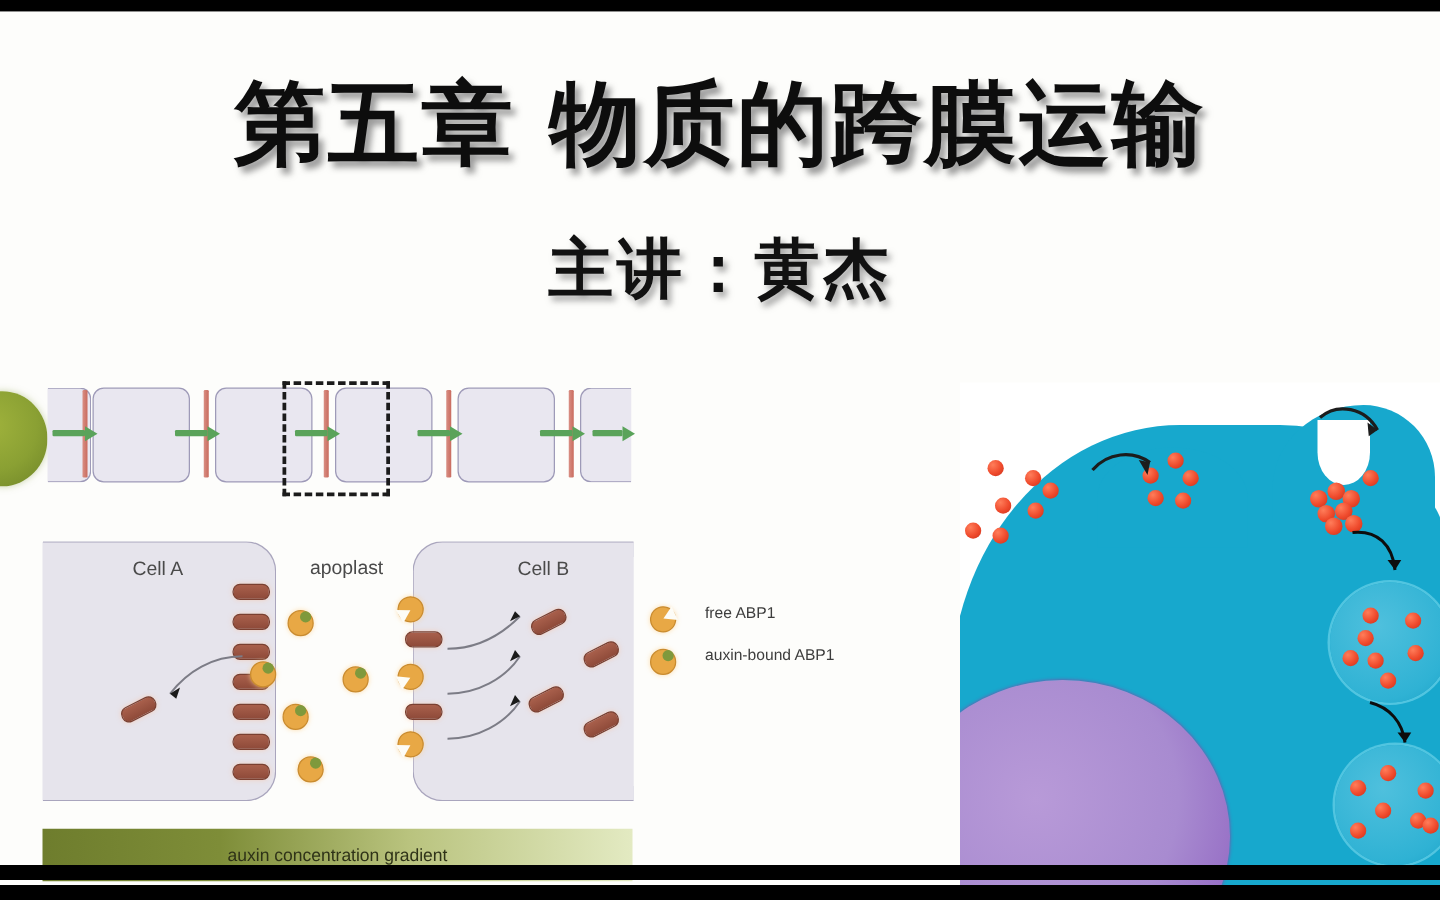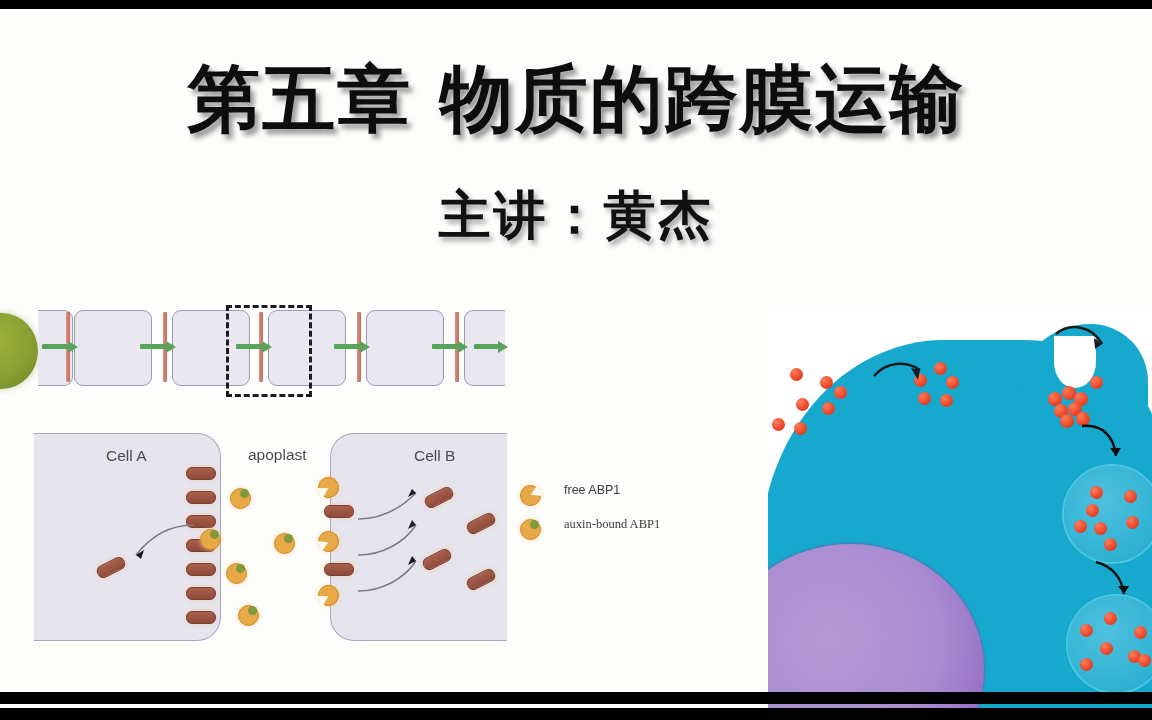--- a/index.html
+++ b/index.html
@@ -84,21 +84,21 @@
   .endo-arrow{position:absolute;overflow:visible;}
 
   #gradbar{position:absolute;left:34px;top:654px;width:472px;height:42px;
      background:linear-gradient(to right,#6e7d2d 0%,#7e8d38 30%,#b9c37e 62%,#e3eac2 100%);
      display:flex;align-items:center;justify-content:center;}
   #gradbar span{font-size:14px;color:#2f3318;}
 
   
   #legend{position:absolute;left:518px;top:474px;width:190px;}
   .leg-row{position:relative;height:34px;}
-  .leg-row.tall{height:46px;font-family:Liberation Serif, serif;}
+  .leg-row.tall{height:46px;}
   .leg-txt{position:absolute;left:34px;top:0;font-size:12.5px;color:#3d3d3d;
      line-height:1.25;width:150px;margin-left:12px;}
   .leg-ic{position:absolute;left:0;top:1px;}
 
   
   #right{position:absolute;left:768px;top:297px;width:384px;height:402px;
      background:#ffffff;overflow:hidden;}
   #cytosol{position:absolute;left:-8px;top:34px;width:400px;height:372px;
      background:#17a8cd;
      border-radius:46% 34% 0 0 / 58% 30% 0 0;}
@@ -228,20 +228,23 @@
       <svg class="endo-arrow" style="left:322px;top:82px;width:72px;height:44px;" viewBox="0 0 72 44">
         <path d="M2 40 C26 40 48 28 60 10" stroke="#7c7c86" stroke-width="1.6" fill="none"></path>
         <path d="M60 10 L52 14 L56 5 Z" fill="#1a1a1a"></path>
       </svg>
       <svg class="endo-arrow" style="left:322px;top:118px;width:72px;height:44px;" viewBox="0 0 72 44">
         <path d="M2 40 C26 40 48 28 60 10" stroke="#7c7c86" stroke-width="1.6" fill="none"></path>
         <path d="M60 10 L52 14 L56 5 Z" fill="#1a1a1a"></path>
       </svg>
     </div>
 
+    <div id="gradbar">
+      <span>auxin concentration gradient</span>
+    </div>
 
     <div id="legend">
 
       <div class="leg-row">
         <div class="leg-ic abp-free" style="position:absolute;left:2px;top:2px;transform:rotate(-25deg);"></div>
         <div class="leg-txt">free ABP1</div>
       </div>
 
       <div class="leg-row tall">
         <div class="leg-ic abp-bound" style="position:absolute;left:2px;top:2px;"></div>

